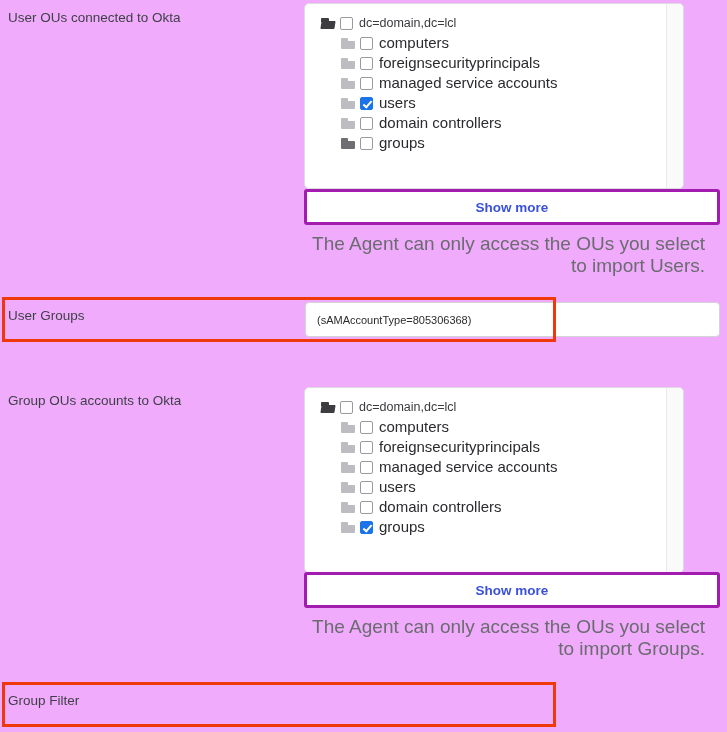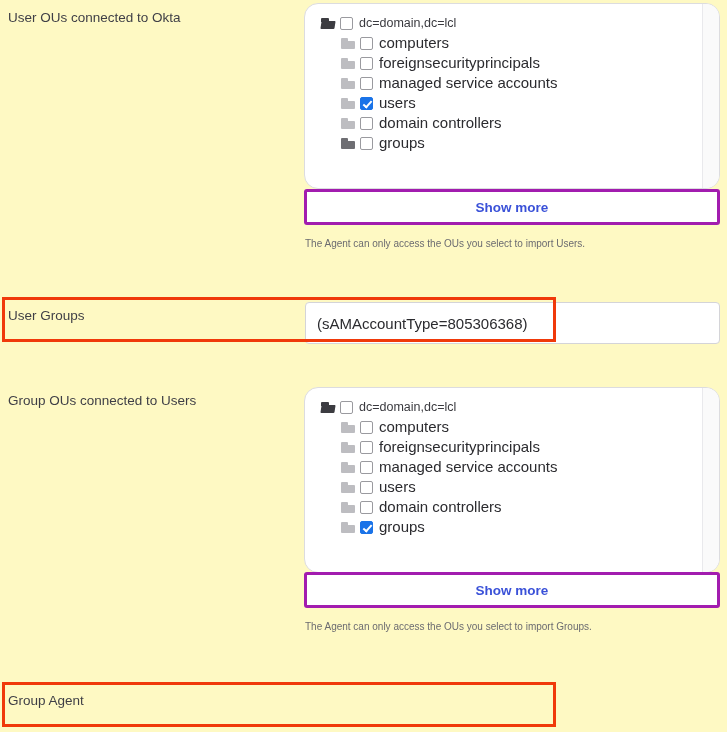--- a/index.html
+++ b/index.html
@@ -3,38 +3,38 @@
 <meta charset="utf-8">
 <style>
   * { box-sizing: border-box; }
   html, body {
     margin: 0; padding: 0;
     width: 727px; height: 732px;
     background: #ffffff;
     font-family: "Liberation Sans", sans-serif;
     overflow: hidden;
   }
-  .page { position: relative; width: 727px; height: 732px; background: #fef9c3; }
+  .page { position: relative; width: 727px; height: 732px; background: #f0abfc; }
   .field-label {
     position: absolute;
     left: 8px;
     font-size: 13.5px;
     color: #3f3f46;
     line-height: 18px;
     white-space: nowrap;
   }
 
   
   .tree-box {
     position: absolute;
     left: 304px;
-    width: 416px;
+    width: 380px;
     background: #ffffff;
     border: 1px solid #dcdcdf;
-    border-radius: 14px;
+    border-radius: 5px;
     overflow: hidden;
     text-decoration: underline;
   }
   .tree-scrollarea {
     position: absolute;
     left: 0; top: 0; right: 17px; bottom: 0;
     padding: 9px 0 0 0;
   }
   .tree-scrollbar {
     position: absolute;
@@ -126,36 +126,37 @@
     align-items: center;
     justify-content: center;
     cursor: pointer;
   }
 
   
   .helper {
     position: absolute;
     left: 305px;
     width: 400px;
-    font-size: 10px;
+    font-size: 19px;
     color: #6b6b70;
     line-height: 22px;
+    text-align: right;
   }
 
   
   .txt-input {
     position: absolute;
     left: 305px;
     width: 415px;
-    height: 42px;
+    height: 35px;
     border: 1px solid #d4d4d8;
     border-radius: 4px;
     background: #fff;
     font-family: "Liberation Sans", sans-serif;
-    font-size: 15px;
+    font-size: 11px;
     color: #2b2b2f;
     padding: 0 11px;
     outline: none;
   }
 
   
   .annot {
     position: absolute;
     border: 3px solid #f0390a;
     background: transparent;
@@ -242,21 +243,21 @@
   <div class="show-more" style="top:189px;">Show more</div>
 
   <div class="helper" style="top:233px;">The Agent can only access the OUs you select to import Users.</div>
 
   <div class="field-label" style="top:307px;">User Groups</div>
 
   <input class="txt-input" style="top: 302px;" type="text" value="(sAMAccountType=805306368)">
 
   <div class="annot" style="left:2px; top:297px; width:554px; height:45px;"></div>
 
-  <div class="field-label" style="top:392px;">Group OUs connected to Users</div>
+  <div class="field-label" style="top:392px;">Group OUs accounts to Okta</div>
 
   <div class="tree-box" style="top:387px; height:186px;">
     <div class="tree-scrollarea">
 
       <div class="tree-item root">
         <span class="folder open">
           <span class="tab"></span>
             <span class="body"></span>
         </span>
         <span class="cbx"></span>
@@ -318,18 +319,18 @@
       </div>
 
     </div>
     <div class="tree-scrollbar"></div>
   </div>
 
   <div class="show-more" style="top:572px;">Show more</div>
 
   <div class="helper" style="top:616px;">The Agent can only access the OUs you select to import Groups.</div>
 
-  <div class="field-label" style="top:692px;">Group Agent</div>
+  <div class="field-label" style="top:692px;">Group Filter</div>
 
 
   <div class="annot" style="left:2px; top:682px; width:554px; height:45px;"></div>
 
 </div>
 
 </body></html>

